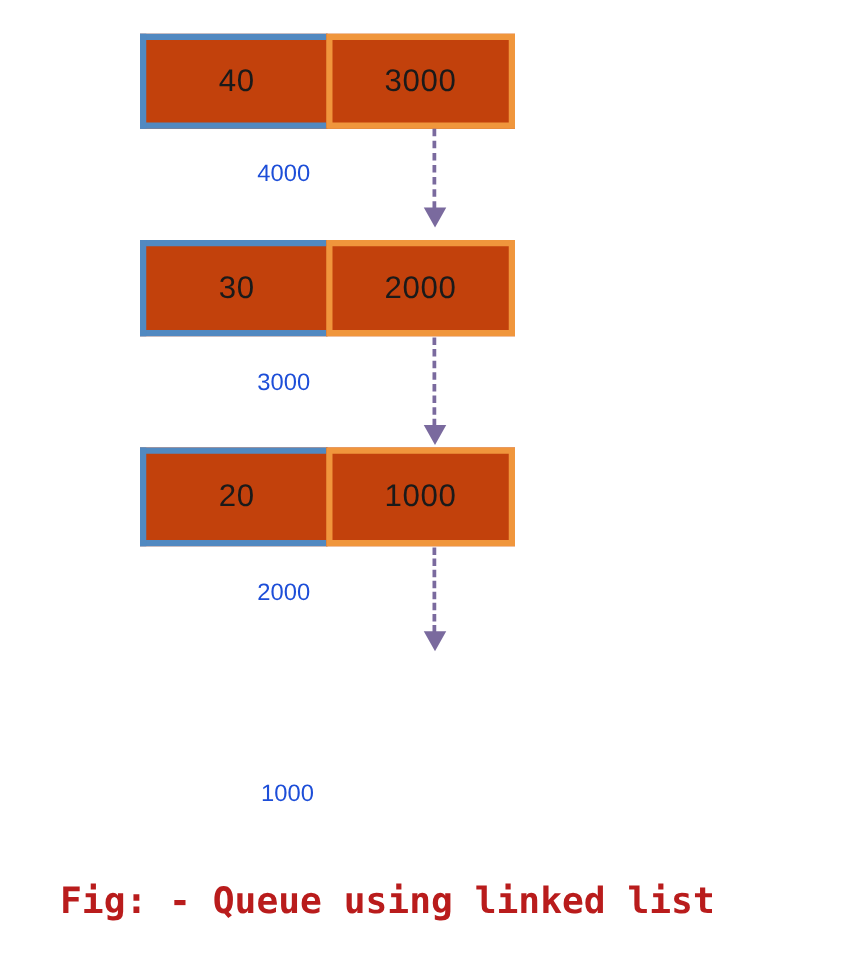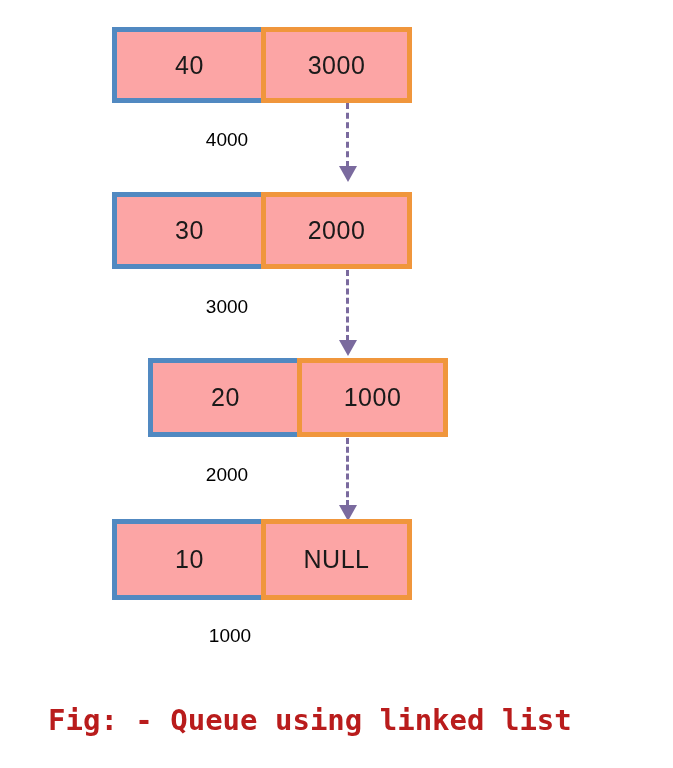--- a/index.html
+++ b/index.html
@@ -25,21 +25,21 @@
   }
 
   
   .node {
     position: absolute;
     display: flex;
     align-items: stretch;
   }
   .cell {
     box-sizing: border-box;
-    background: #fca5a5;
+    background: #c2410c;
     display: flex;
     align-items: center;
     justify-content: center;
     font-size: 25px;
     color: #1a1a1a;
     letter-spacing: 0.5px;
     line-height: 1;
   }
   .cell-data {
     border: 5px solid #5189c1;
@@ -47,21 +47,21 @@
   }
   .cell-next {
     border: 5px solid #f0963c;
     margin-left: -1px;
   }
 
   
   .addr-label {
     position: absolute;
     font-size: 19px;
-    color: #000000;
+    color: #1d4ed8;
     text-align: center;
     line-height: 1;
     white-space: nowrap;
   }
 
   
   .arrow {
     position: absolute;
   }
   .arrow-line {
@@ -112,31 +112,27 @@
     <div class="cell cell-next" style="width:151px; height:77px;">2000</div>
   </div>
   <div class="addr-label" style="left:152px; top:297px; width:150px;">3000</div>
 
   <div class="arrow" style="left:339px; top:270px; width:18px; height:88px;">
     <div class="arrow-line" style="left:7px; height:71px;"></div>
     <div class="arrow-head" style="left:0px; top:70px;"></div>
   </div>
 
   <div class="node" style="left:112px; top:358px;">
-    <div class="cell cell-data" style="width:150px; height:79px;margin-left:36px;">20</div>
+    <div class="cell cell-data" style="width:150px; height:79px;">20</div>
     <div class="cell cell-next" style="width:151px; height:79px;">1000</div>
   </div>
   <div class="addr-label" style="left:152px; top:465px; width:150px;">2000</div>
 
   <div class="arrow" style="left:339px; top:438px; width:18px; height:84px;">
     <div class="arrow-line" style="left:7px; height:68px;"></div>
     <div class="arrow-head" style="left:0px; top:67px;"></div>
   </div>
 
-  <div class="node" style="left:112px; top:519px;">
-    <div class="cell cell-data" style="width:150px; height:81px;">10</div>
-    <div class="cell cell-next" style="width:151px; height:81px;">NULL</div>
-  </div>
   <div class="addr-label" style="left:155px; top:626px; width:150px;">1000</div>
 
   <div class="caption" style="left:48px; top:703px;">Fig: - Queue using linked list</div>
 
 </div>
 
 </body></html>

